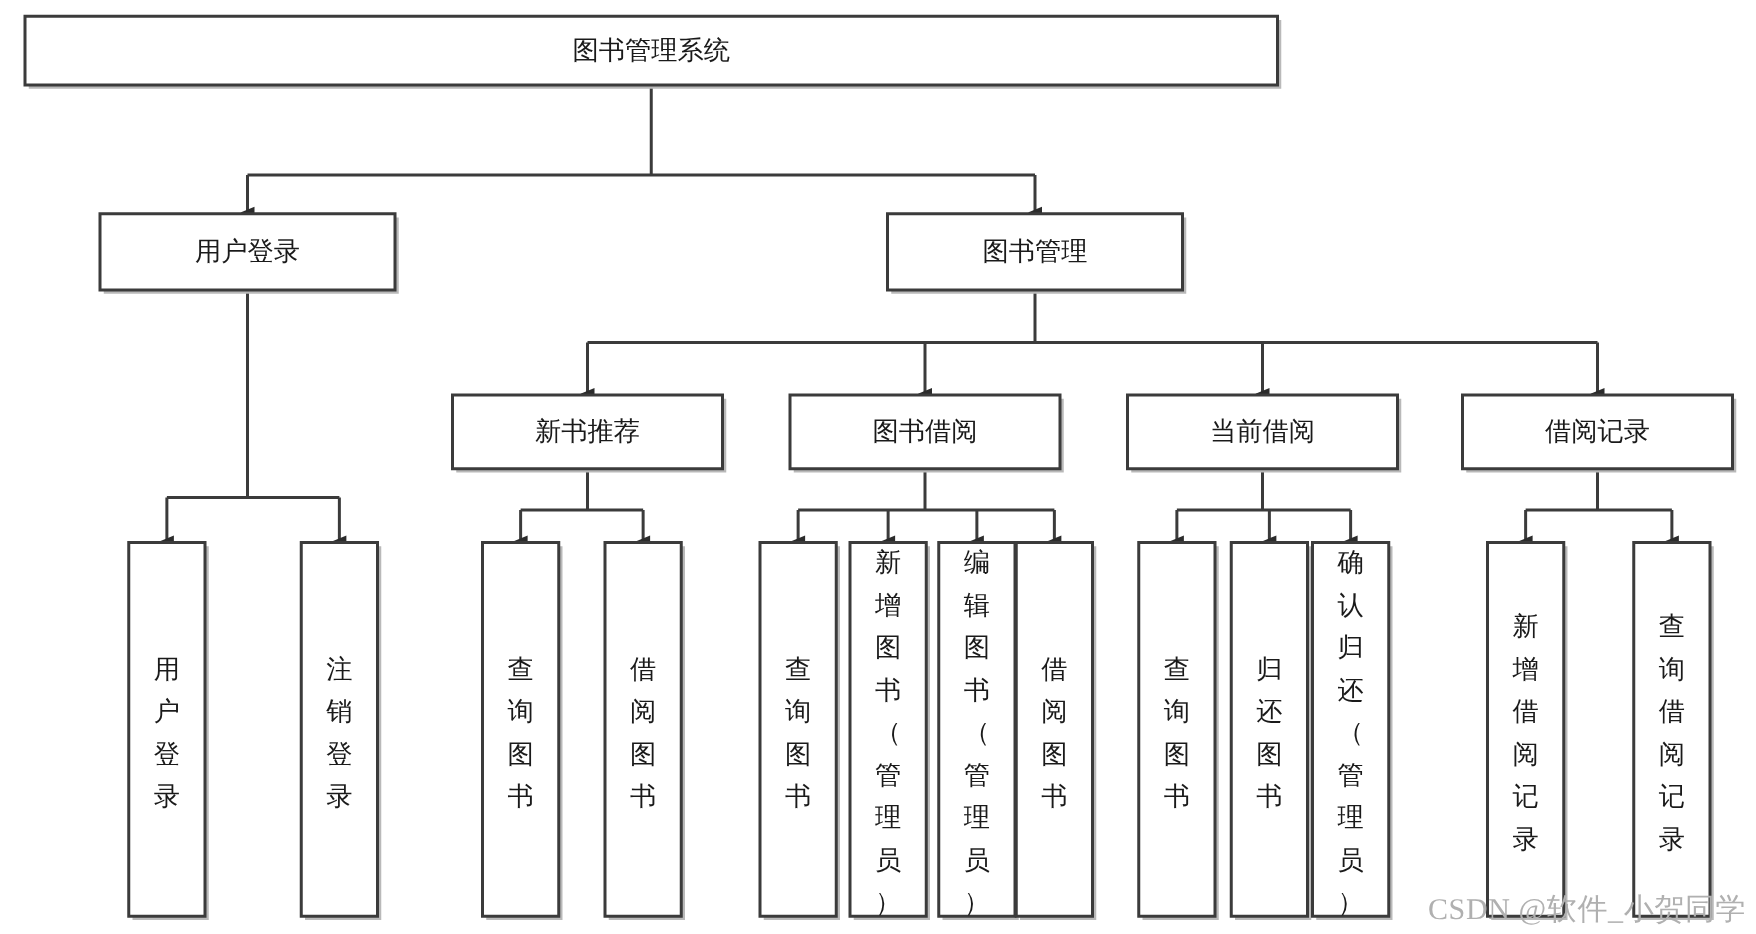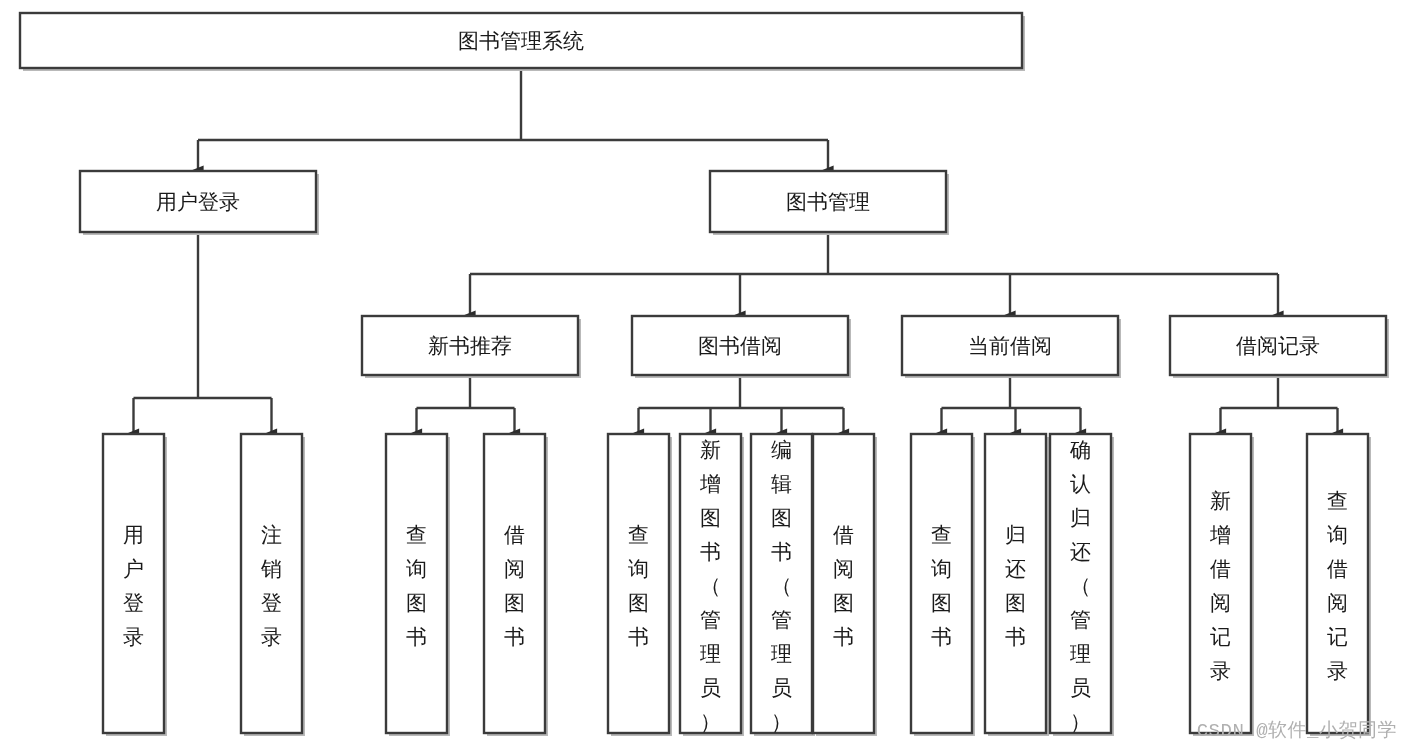--- a/index.html
+++ b/index.html
@@ -18,22 +18,22 @@
     font-size:21px;fill:#1a1a1a;
     text-anchor:middle;dominant-baseline:middle;
   }
   .leaf-label{
     font-family:"DejaVu Sans","Liberation Sans",sans-serif;
     font-size:21px;fill:#1a1a1a;
     text-anchor:middle;
   }
   .watermark{
     position:absolute;right:8px;bottom:4px;
-    font-family:Liberation Mono, monospace;
-    font-size:19px;color:#b0b0b0;letter-spacing:.5px;
+    font-family:Liberation Serif, serif;
+    font-size:24px;color:#b0b0b0;letter-spacing:.5px;
     white-space:nowrap;pointer-events:none;user-select:none;
   }
 </style>
 </head>
 <body>
 
 <svg id="canvas" viewBox="0 0 1405 747">
   <defs>
     <marker id="arrow" markerWidth="12" markerHeight="12" refX="5.2" refY="6" orient="auto" markerUnits="userSpaceOnUse">
       <path d="M0.6,0.4 L9.8,0.4 L5.2,11.6 z" class="arrow-head"></path>

